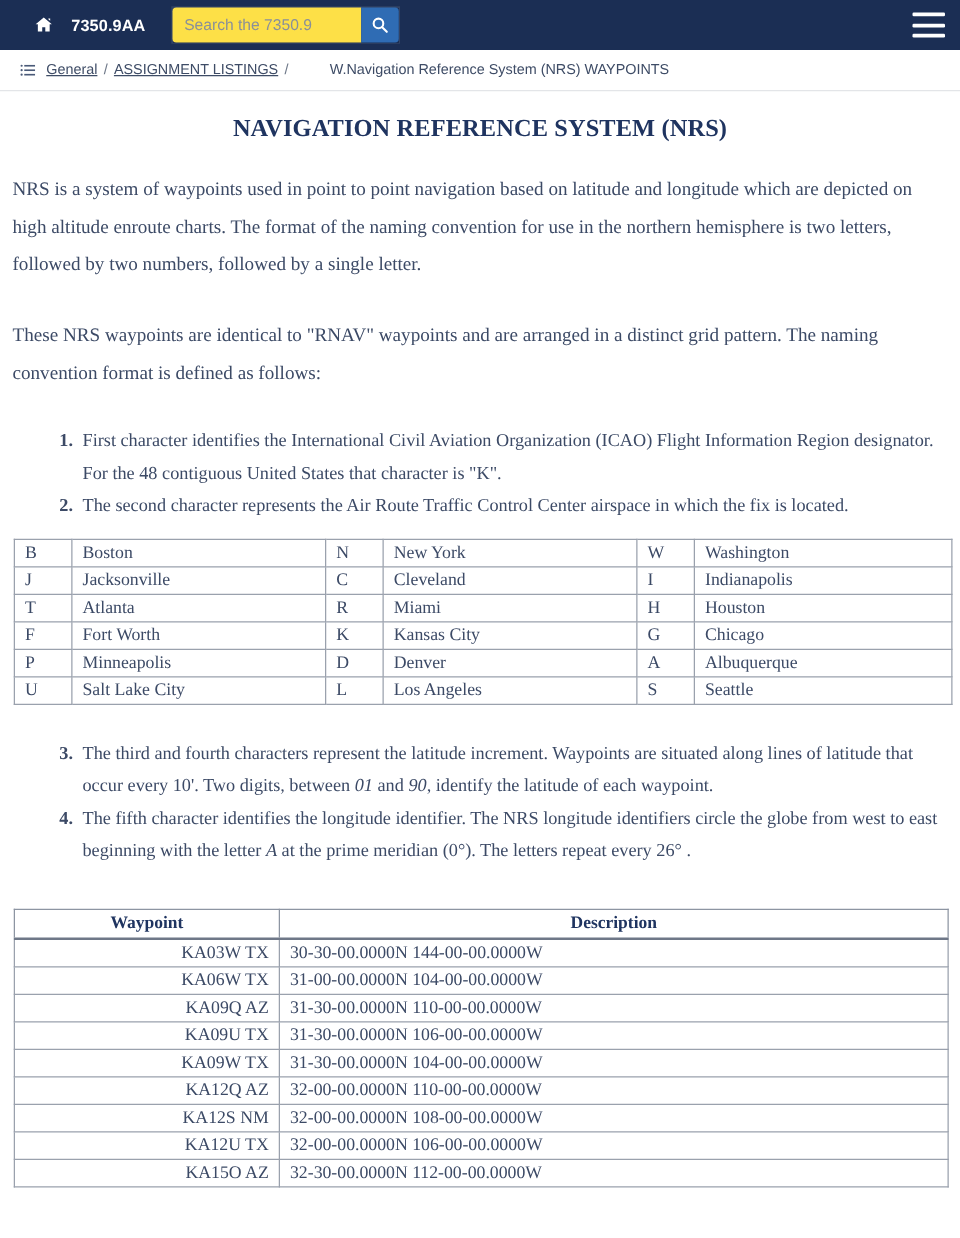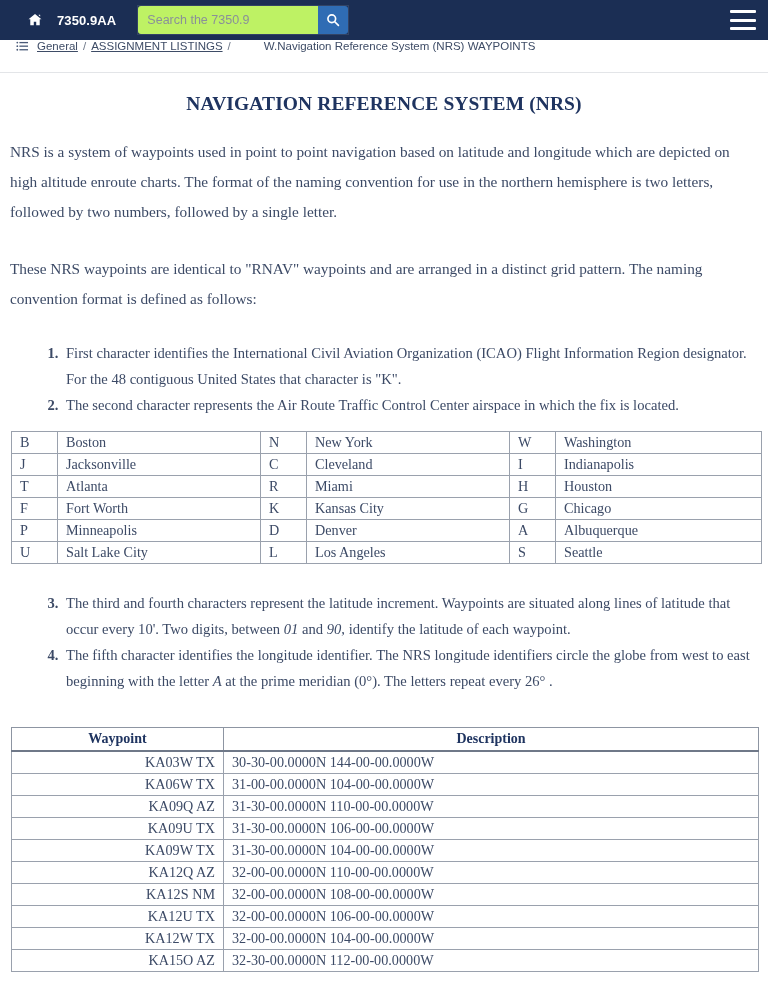--- a/index.html
+++ b/index.html
@@ -34,26 +34,26 @@
   .home-icon { display: inline-block; width: 14px; height: 14px; line-height: 1; }
   .home-icon svg { display: block; }
 
   .search-wrap {
     display: flex;
     margin-left: 22px;
     height: 28px;
     box-shadow: 0 0 0 1px rgba(255,255,255,.10);
   }
   .search-input {
-    width: 180px;
+    width: 151px;
     height: 28px;
     border: none;
     outline: none;
     padding: 0 9px;
-    background: #bef264;
+    background: #fde047;
     color: #70767e;
     font-family: "Liberation Sans", sans-serif;
     font-size: 12.5px;
     border-radius: 3px 0 0 3px;
   }
   .search-input::placeholder { color: #8a9099; opacity: 1; }
   .search-btn {
     width: 30px; height: 28px;
     border: none;
     background: #2f6cb4;
@@ -72,21 +72,21 @@
     display: flex; flex-direction: column; justify-content: space-between;
     cursor: pointer;
   }
   .hamburger span { display: block; height: 3px; background: #ffffff; border-radius: 1px; }
 
   
   .breadcrumb {
     height: 33px;
     border-bottom: 1px solid #e3e5e8;
     display: flex;
-    align-items: flex-start;
+    align-items: center;
     padding-left: 16px;
     gap: 5px;
     font-family: "Liberation Sans", sans-serif;
     font-size: 11.5px;
     color: #3e4c66;
     background: #ffffff;
   }
   .bc-icon { width: 13px; height: 13px; display: inline-block; margin-right: 3px; }
   .bc-link { color: #3e4c66; text-decoration: underline; cursor: pointer; white-space: nowrap; }
   .bc-sep { color: #6c7687; }
@@ -331,24 +331,20 @@
         </tr>
         <tr>
           <td class="col-wp">KA12S NM</td>
           <td>32-00-00.0000N 108-00-00.0000W</td>
         </tr>
         <tr>
           <td class="col-wp">KA12U TX</td>
           <td>32-00-00.0000N 106-00-00.0000W</td>
         </tr>
         <tr>
-          <td class="col-wp">KA12W TX</td>
-          <td>32-00-00.0000N 104-00-00.0000W</td>
-        </tr>
-        <tr>
           <td class="col-wp">KA15O AZ</td>
           <td>32-30-00.0000N 112-00-00.0000W</td>
         </tr>
 
       </tbody>
     </table>
 
   </div>
 
 </div>

